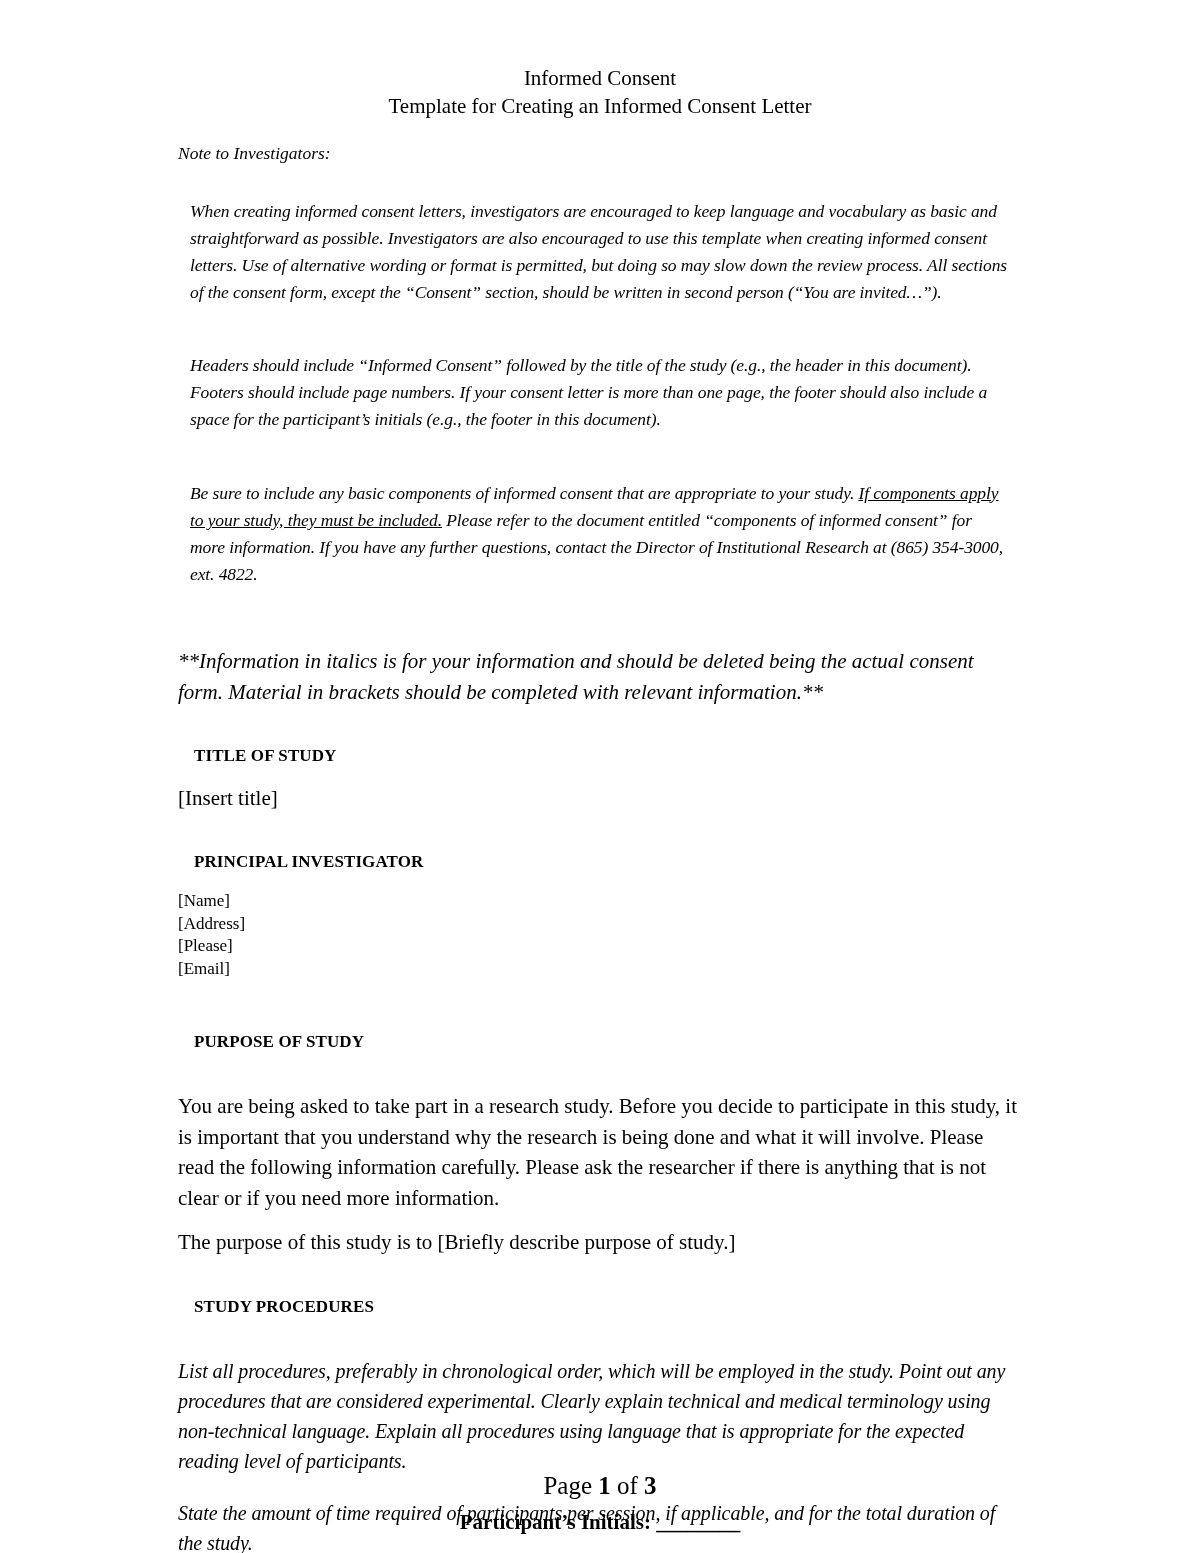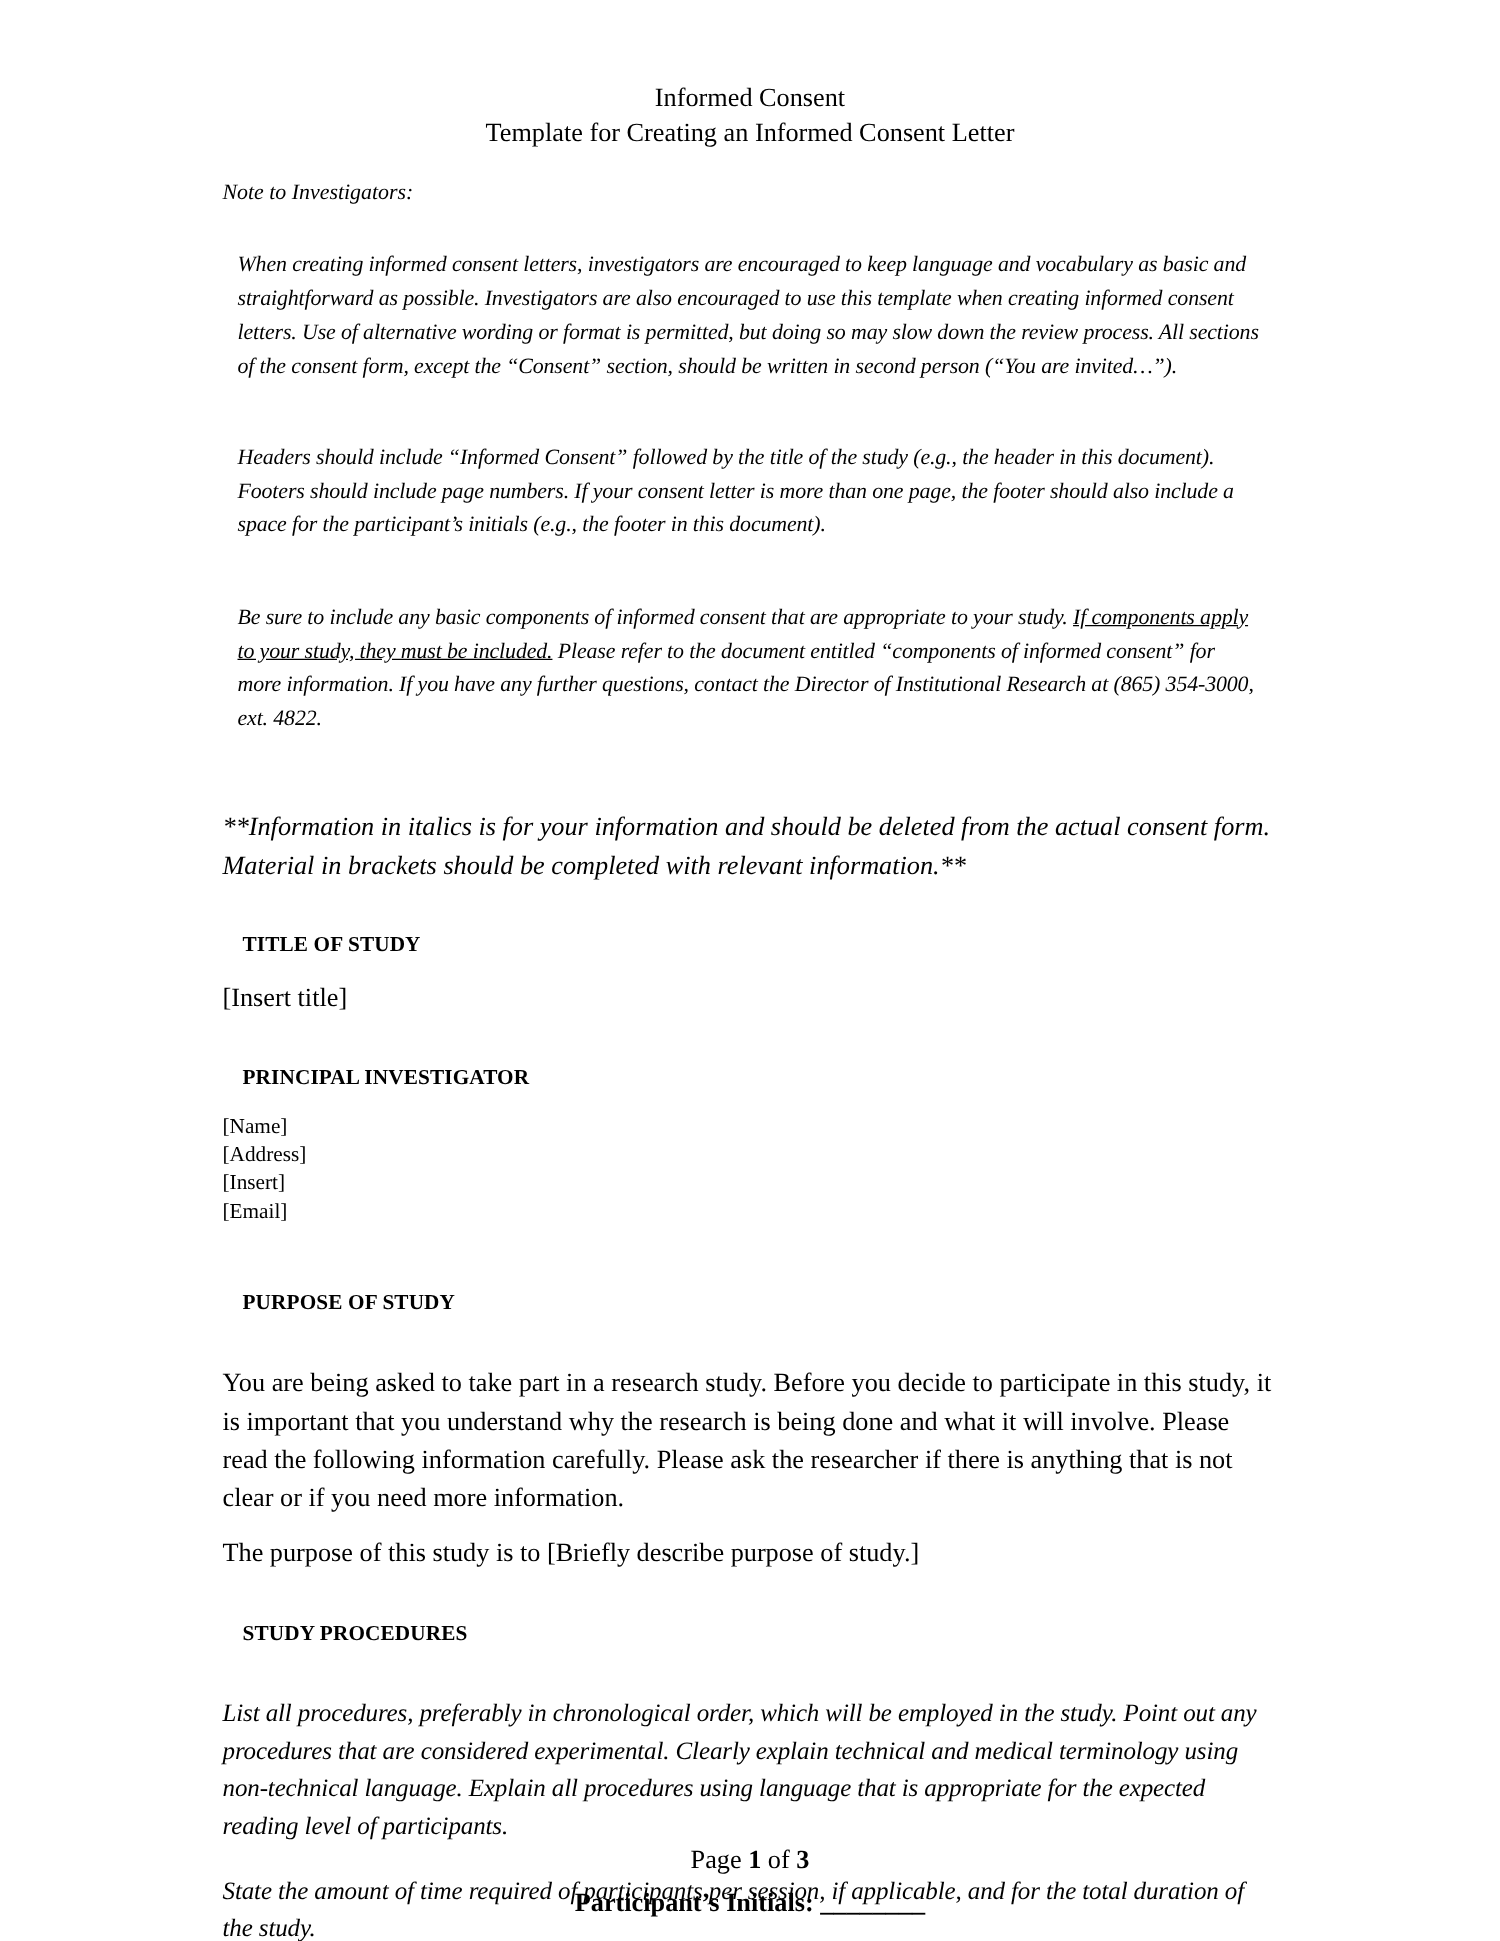--- a/index.html
+++ b/index.html
@@ -86,21 +86,21 @@
   .footer {
     position: absolute;
     left: 0;
     right: 0;
     bottom: 0;
     padding: 0 178px 18px 178px;
     box-sizing: border-box;
   }
   .footer-page {
     text-align: center;
-    font-size: 21px;
+    font-size: 25px;
     margin-bottom: 10px;
   }
   .footer-page b { font-weight: bold; }
   .footer-initials {
     font-size: 21px;
     font-weight: bold;
     text-align: center;
   }
 </style>
 </head>
@@ -124,33 +124,33 @@
   <div class="gap-md"></div>
 
   <p class="note">Headers should include “Informed Consent” followed by the title of the study (e.g., the header in this document). Footers should include page numbers. If your consent letter is more than one page, the footer should also include a space for the participant’s initials (e.g., the footer in this document).</p>
 
   <div class="gap-md"></div>
 
   <p class="note"><span>Be sure to include any basic components of informed consent that are appropriate to your study. </span><span class="underline">If components apply to your study, they must be included.</span><span> Please refer to the document entitled “components of informed consent” for more information. If you have any further questions, contact the Director of Institutional Research at (865) 354-3000, ext. 4822.</span></p>
 
   <div class="gap-xl"></div>
 
-  <p class="emph-block">**Information in italics is for your information and should be deleted from the actual consent form. Material in brackets should be completed with relevant information.**</p>
+  <p class="emph-block">**Information in italics is for your information and should be deleted being the actual consent form. Material in brackets should be completed with relevant information.**</p>
 
   <div class="gap-md"></div>
 
   <h2 class="section">TITLE OF STUDY</h2>
   <p class="body-text"> [Insert title]</p>
 
   <div class="gap-md"></div>
 
   <h2 class="section">PRINCIPAL INVESTIGATOR</h2>
   <p class="body-list">[Name]</p>
   <p class="body-list">[Address]</p>
-  <p class="body-list">[Insert]</p>
+  <p class="body-list">[Please]</p>
   <p class="body-list">[Email]</p>
 
   <div class="gap-lg"></div>
 
   <h2 class="section">PURPOSE OF STUDY</h2>
 
   <div class="gap-md"></div>
 
   <p class="body-text">You are being asked to take part in a research study. Before you decide to participate in this study, it is important that you understand why the research is being done and what it will involve. Please read the following information carefully. Please ask the researcher if there is anything that is not clear or if you need more information.</p>
 

